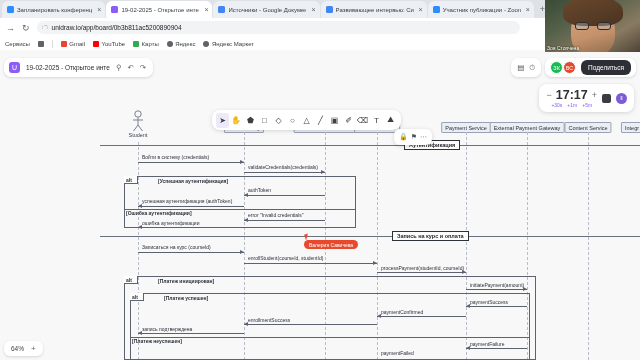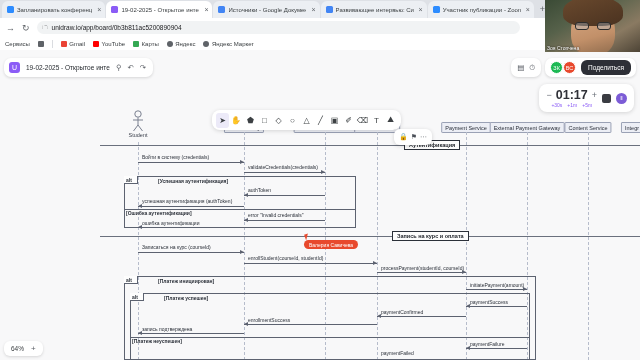--- a/index.html
+++ b/index.html
@@ -443,21 +443,21 @@
         <span class="avatar" style="background:#1db954">ЗК</span>
         <span class="avatar" style="background:#e8492d;margin-left:-5px">ВС</span>
         <span class="share-btn">Поделиться</span>
       </div>
     </div>
 
     <div class="timer">
       <div class="timer-main">
         <div class="timer-top">
           <span class="timer-pm">−</span>
-          <span class="timer-val">01:17</span>
+          <span class="timer-val">17:17</span>
           <span class="timer-pm">+</span>
         </div>
         <div class="timer-adds">
           <span class="timer-add">+30s</span>
           <span class="timer-add">+1m</span>
           <span class="timer-add">+5m</span>
         </div>
       </div>
       <span class="timer-stop"></span>
       <span class="timer-pause">‖</span>

